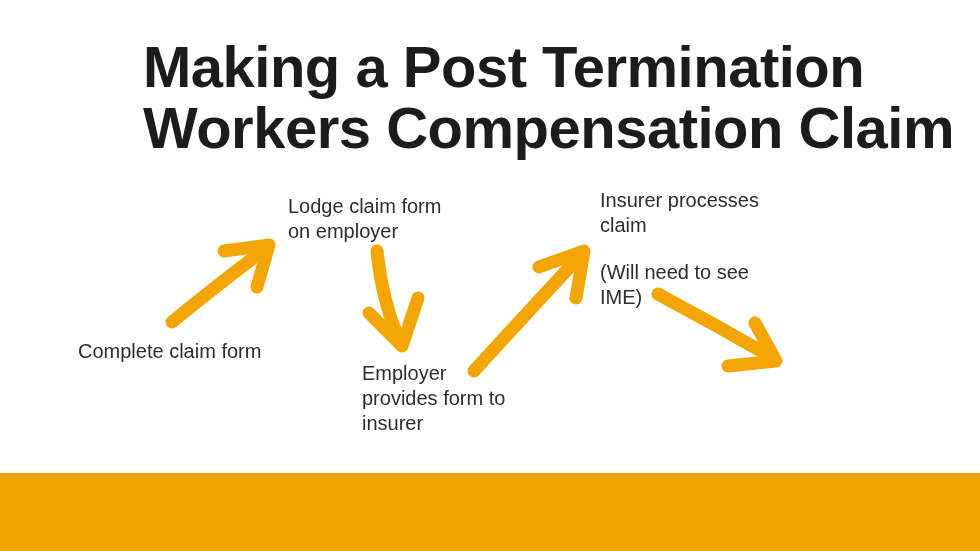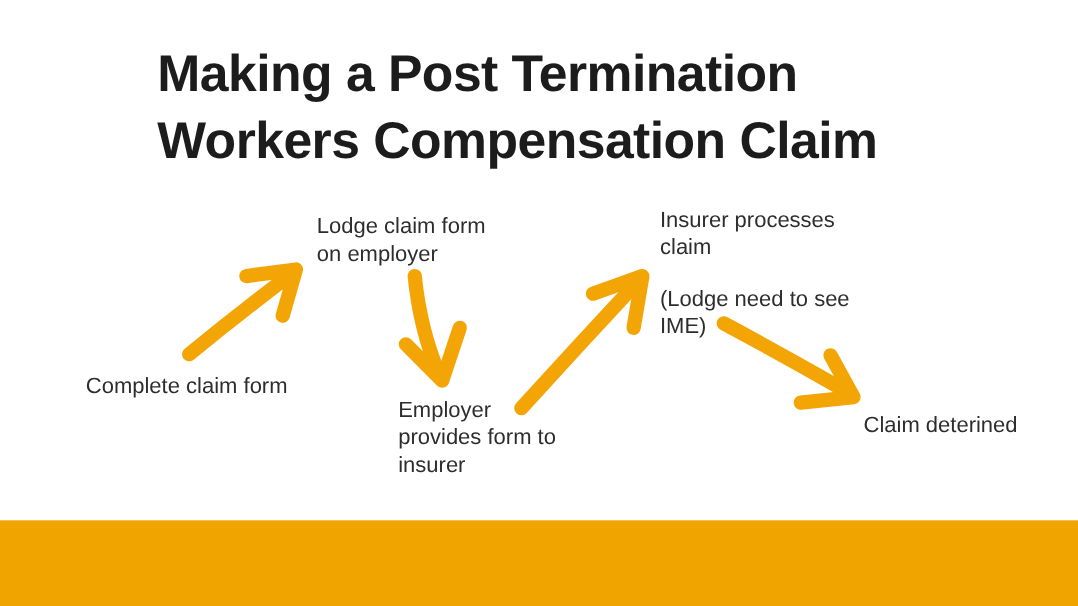--- a/index.html
+++ b/index.html
@@ -11,21 +11,21 @@
     height: 551px;
     background: #ffffff;
     overflow: hidden;
   }
 
   .title {
     position: absolute;
     left: 143px;
     top: 36px;
     margin: 0;
-    font-size: 47px;
+    font-size: 58px;
     line-height: 61px;
     font-weight: bold;
     letter-spacing: -0.5px;
     color: #1c1c1c;
     white-space: pre-line;
   }
 
   .arrows {
     position: absolute;
     left: 0;
@@ -98,20 +98,19 @@
 
   <div class="label label-complete">Complete claim form</div>
 
   <div class="label label-employer">Employer
 provides form to
 insurer</div>
 
   <div class="label label-insurer">Insurer processes
 claim</div>
 
-  <div class="label label-ime">(Lodge need to see
+  <div class="label label-ime">(Will need to see
 IME)</div>
 
-  <div class="label label-determined">Claim deterined</div>
 
   <div class="footer-bar" style="background-color: rgb(240, 164, 0);"></div>
 
 </div>
 
 </body></html>

